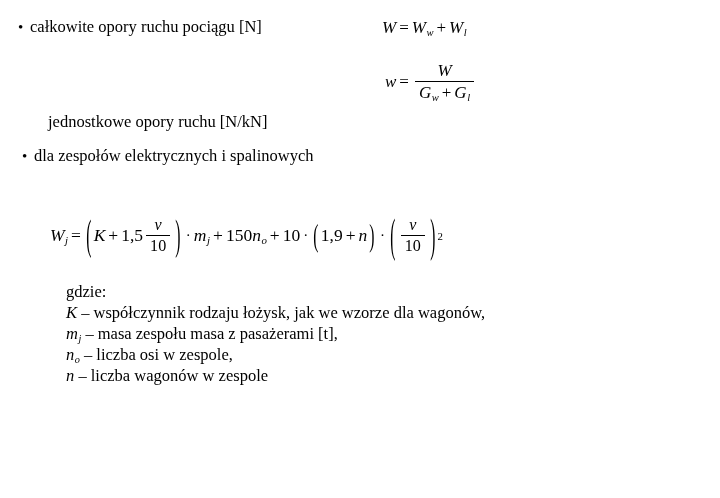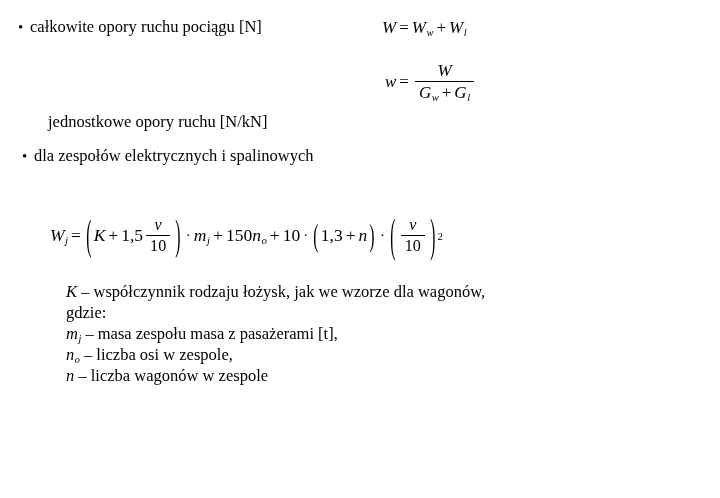--- a/index.html
+++ b/index.html
@@ -191,46 +191,46 @@
 
     <span class="op">+</span>
     <span class="num">150</span>
     <span><span>n</span><sub class="vsub">o</sub></span>
 
     <span class="op">+</span>
     <span class="num">10</span>
     <span class="dotop">·</span>
 
     <span class="paren" style="transform:scaleY(1.9) scaleX(0.92);">(</span>
-    <span class="num">1,3</span>
+    <span class="num">1,9</span>
     <span class="op">+</span>
     <span>n</span>
     <span class="paren" style="transform:scaleY(1.9) scaleX(0.92);">)</span>
 
     <span class="dotop">·</span>
 
     <span class="paren tall">(</span>
     <span class="frac small">
       <span class="fnum">v</span>
       <span class="fbar"></span>
       <span class="fden num">10</span>
     </span>
     <span class="paren tall">)</span>
     <sup class="vsup" style="vertical-align:1.55em;">2</sup>
   </div>
 
   <div class="legend" style="left:66px; top:281px;">
 
+    <span class="lrow">gdzie:</span>
+
     <span class="lrow">
       <span class="sym">K</span><span class="dash"> </span><span class="dash">–</span>
       <span>współczynnik rodzaju łożysk, jak we wzorze dla wagonów,</span>
     </span>
 
-    <span class="lrow">gdzie:</span>
-
     <span class="lrow">
       <span class="sym">m</span><sub class="vsub">j</sub><span class="dash"> </span><span class="dash">–</span>
       <span>masa zespołu masa z pasażerami [t],</span>
     </span>
 
     <span class="lrow">
       <span class="sym">n</span><sub class="vsub">o</sub><span class="dash"> </span><span class="dash">–</span>
       <span>liczba osi w zespole,</span>
     </span>
 

